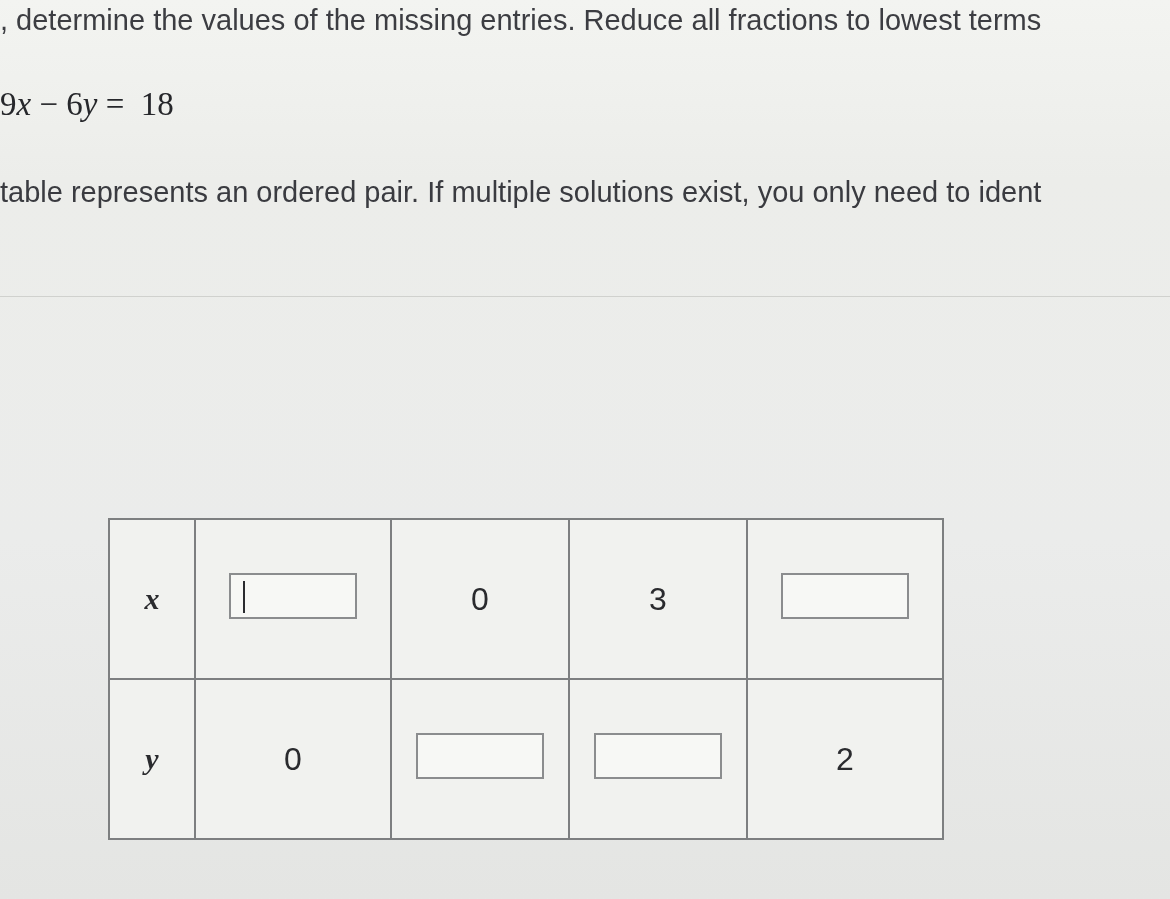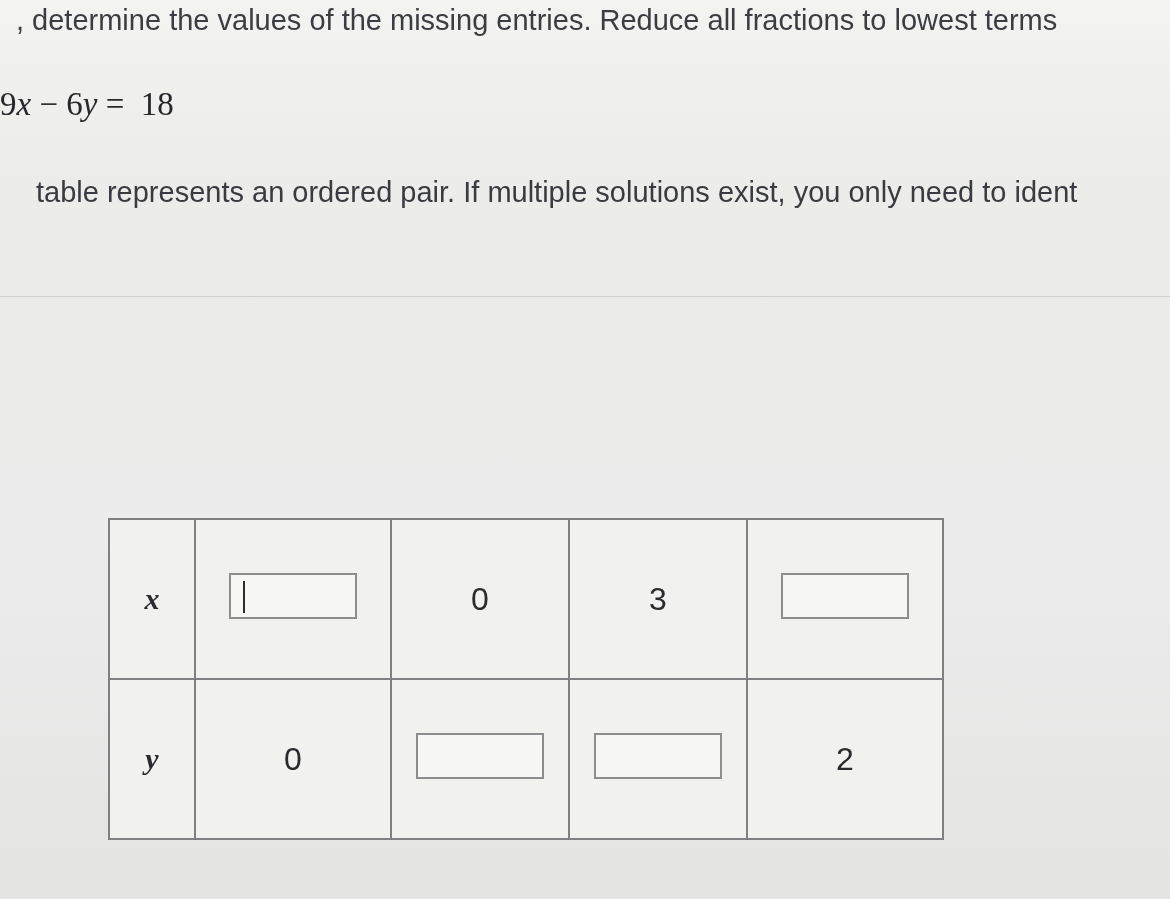--- a/index.html
+++ b/index.html
@@ -20,42 +20,41 @@
     position: relative;
   }
   .instr-line1 {
     position: absolute;
     top: 4px;
     left: 0;
     right: 0;
     font-size: 29px;
     color: #3c3d42;
     white-space: nowrap;
-    padding-left: 16px;
+    padding-left: 0;
   }
   .equation {
     position: absolute;
     top: 86px;
     left: 0;
     right: 0;
     text-align: left;
     font-size: 33px;
     font-family: "Times New Roman", Georgia, serif;
     color: #26272b;
   }
   .equation .var { font-style: italic; }
   .instr-line2 {
     position: absolute;
     top: 176px;
     left: 0;
     right: 0;
     font-size: 29px;
     color: #3a3b40;
     white-space: nowrap;
-    padding-left: 36px;
   }
   .divider {
     position: absolute;
     top: 296px;
     left: 0;
     right: 0;
     height: 1px;
     background: #d0d1ce;
   }
   .table-wrap {

